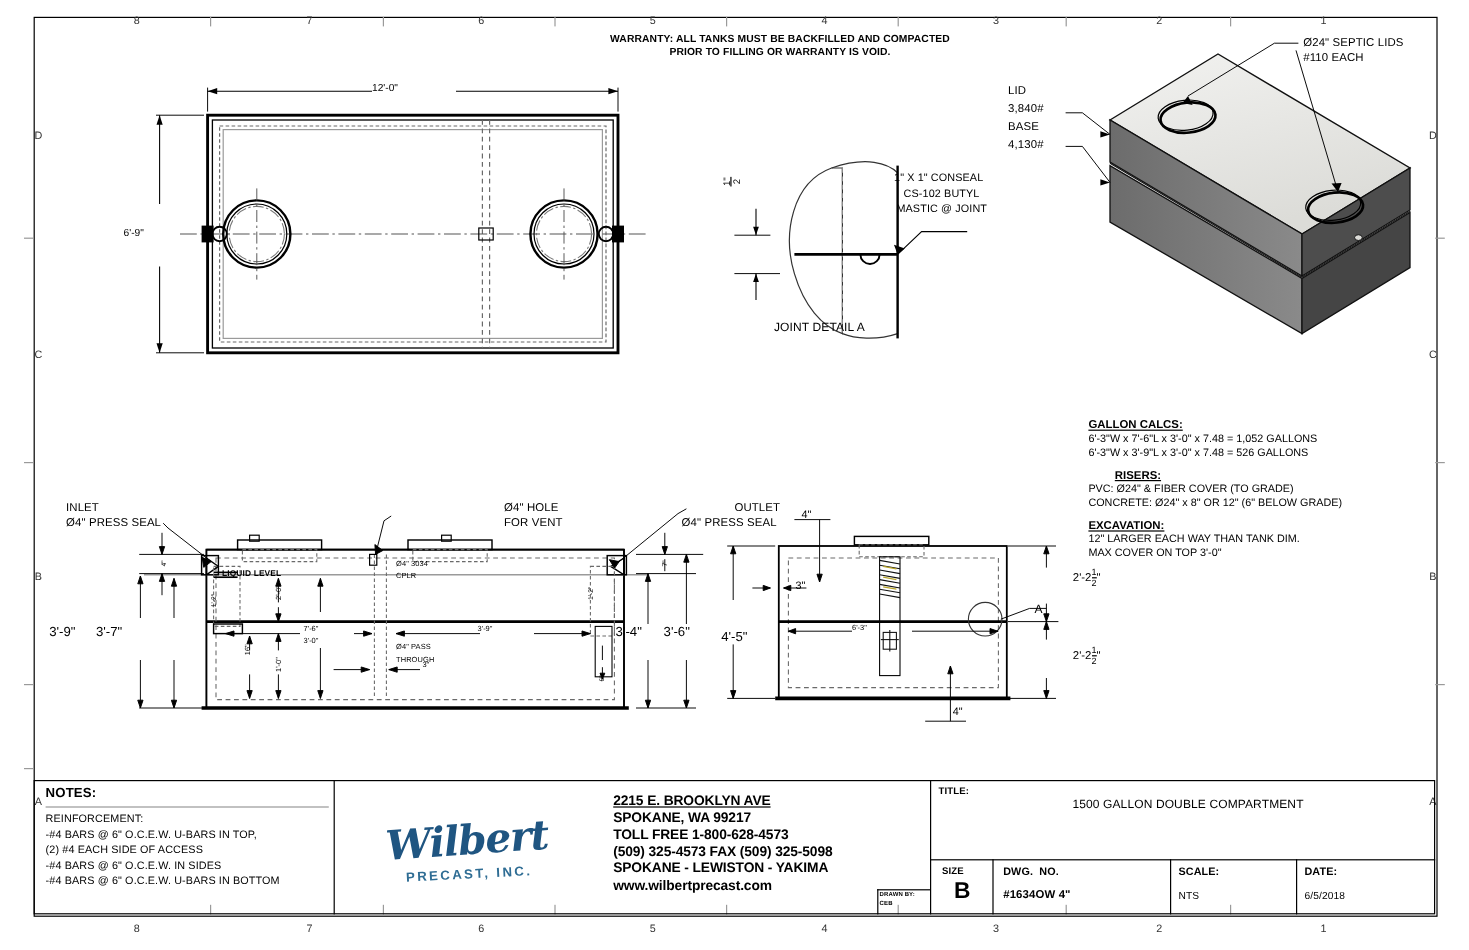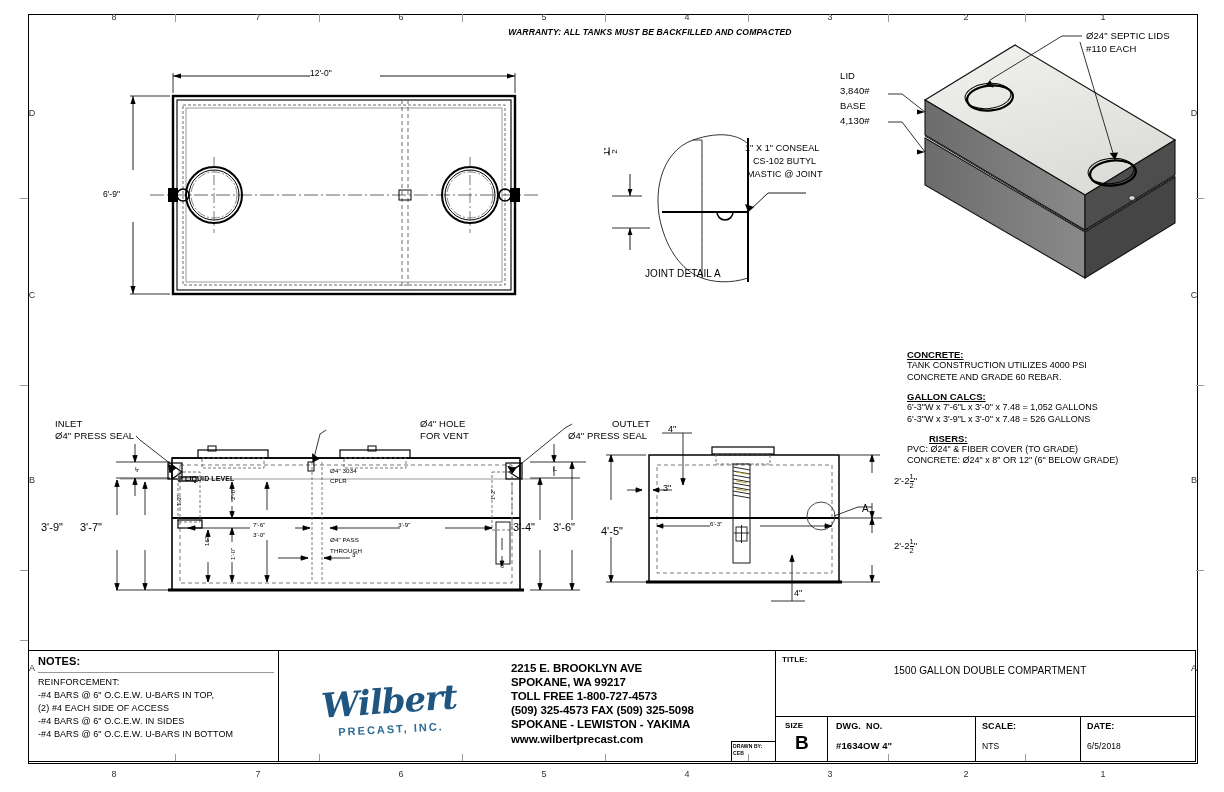--- a/index.html
+++ b/index.html
@@ -16,21 +16,21 @@
 
   
   .t{position:absolute;white-space:pre;font-size:9px;line-height:1.22;
      letter-spacing:.1px;}
   .t.c{text-align:center;}
   .dim{position:absolute;white-space:pre;font-size:8.5px;}
   .tiny{font-size:6.2px;}
   .vsm{font-size:5.6px;}
   .bold{font-weight:bold;}
   .ul{text-decoration:underline;}
-  .ital{font-style:italic;font-weight:bold;}
+  .ital{font-weight:bold;}
 
   
   .ln{position:absolute;background:#000;}
   .hl{height:1px;}
   .vl{width:1px;}
 
   svg{position:absolute;overflow:visible;}
 
   
   .tb{position:absolute;border:1px solid #000;box-sizing:border-box;}
@@ -104,20 +104,21 @@
   <div class="tick" style="left:1025px;top:754px;width:1px;height:8px;"></div>
   <div class="tick" style="left:20px;top:198px;width:8px;height:1px;"></div>
   <div class="tick" style="left:20px;top:385px;width:8px;height:1px;"></div>
   <div class="tick" style="left:20px;top:570px;width:8px;height:1px;"></div>
   <div class="tick" style="left:20px;top:640px;width:8px;height:1px;"></div>
   <div class="tick" style="left:1196px;top:198px;width:8px;height:1px;"></div>
   <div class="tick" style="left:1196px;top:385px;width:8px;height:1px;"></div>
   <div class="tick" style="left:1196px;top:570px;width:8px;height:1px;"></div>
 
   <div class="t c ital" style="left:450px;top:27px;width:400px;font-size:8.6px;">WARRANTY: ALL TANKS MUST BE BACKFILLED AND COMPACTED</div>
+  <div class="t c ital" style="left:450px;top:38px;width:400px;font-size:8.6px;">PRIOR TO FILLING OR WARRANTY IS VOID.</div>
 
   <svg style="left:0;top:0;width:600px;height:330px;" viewBox="0 0 600 330">
     <g>
 
       <rect x="173" y="96" width="342" height="198" fill="none" stroke="#000" stroke-width="2.4"></rect>
       <rect x="177" y="100" width="334" height="190" fill="none" stroke="#000" stroke-width="1.1"></rect>
 
       <rect x="183" y="105" width="322" height="180" fill="none" stroke="#6a6a6a" stroke-width="1" stroke-dasharray="3,2"></rect>
       <rect x="186" y="108" width="316" height="174" fill="none" stroke="#9a9a9a" stroke-width="1"></rect>
 
@@ -245,33 +246,33 @@
   </svg>
   <div class="t" style="left:1086px;top:30px;font-size:9.5px;">Ø24" SEPTIC LIDS</div>
   <div class="t" style="left:1086px;top:43px;font-size:9.5px;text-align:right;">#110 EACH</div>
   <div class="t" style="left:840px;top:70px;font-size:9.5px;">LID</div>
   <div class="t" style="left:840px;top:85px;font-size:9.5px;">3,840#</div>
   <div class="t" style="left:840px;top:100px;font-size:9.5px;">BASE</div>
   <div class="t" style="left:840px;top:115px;font-size:9.5px;">4,130#</div>
 
   <div style="position:absolute;left:907px;top:349px;width:250px;">
     <div style="margin-bottom:7px;">
-      <div class="bold ul" style="font-size:9.5px;">CONCRETE:</div>
-      <div style="font-size:9px;line-height:1.32;">TANK CONSTRUCTION UTILIZES 4000 PSI</div>
-      <div style="font-size:9px;line-height:1.32;">CONCRETE AND GRADE 60 REBAR.</div>
-    </div>
-    <div style="margin-bottom:7px;">
       <div class="bold ul" style="font-size:9.5px;">GALLON CALCS:</div>
       <div style="font-size:9px;line-height:1.32;">6'-3"W x 7'-6"L x 3'-0" x 7.48 = 1,052 GALLONS</div>
       <div style="font-size:9px;line-height:1.32;">6'-3"W x 3'-9"L x 3'-0" x 7.48 = 526 GALLONS</div>
     </div>
     <div style="margin-bottom:7px;">
       <div class="bold ul" style="font-size:9.5px;padding-left:22px;">RISERS:</div>
       <div style="font-size:9px;line-height:1.32;">PVC: Ø24" &amp; FIBER COVER (TO GRADE)</div>
       <div style="font-size:9px;line-height:1.32;">CONCRETE: Ø24" x 8" OR 12" (6" BELOW GRADE)</div>
+    </div>
+    <div>
+      <div class="bold ul" style="font-size:9.5px;">EXCAVATION:</div>
+      <div style="font-size:9px;line-height:1.32;">12" LARGER EACH WAY THAN TANK DIM.</div>
+      <div style="font-size:9px;line-height:1.32;">MAX COVER ON TOP 3'-0"</div>
     </div>
   </div>
 
   <svg style="left:20px;top:410px;width:620px;height:200px;" viewBox="0 0 620 200">
     <g>
 
       <path d="M152,48 L152,108 L152,180 L500,180 L500,48 Z" fill="none" stroke="#000" stroke-width="1.6"></path>
       <line x1="148" y1="180" x2="504" y2="180" stroke="#000" stroke-width="3"></line>
 
       <line x1="152" y1="48" x2="500" y2="48" stroke="#000" stroke-width="1.6"></line>
@@ -539,23 +540,23 @@
   <div class="t" style="left:38px;top:703px;font-size:9px;">(2) #4 EACH SIDE OF ACCESS</div>
   <div class="t" style="left:38px;top:716px;font-size:9px;">-#4 BARS @ 6" O.C.E.W. IN SIDES</div>
   <div class="t" style="left:38px;top:729px;font-size:9px;">-#4 BARS @ 6" O.C.E.W. U-BARS IN BOTTOM</div>
 
   <div class="logo-wrap">
     <div class="logo-ring"></div>
     <div class="logo-word">Wilbert</div>
     <div class="logo-sub">PRECAST, INC.</div>
   </div>
 
-  <div class="addr" style="position:absolute;left:511px;top:661px;">2215 E. BROOKLYN AVE</div>
+  <div class="addr" style="position:absolute;left:511px;top:661px;text-decoration:underline;">2215 E. BROOKLYN AVE</div>
   <div class="addr" style="position:absolute;left:511px;top:675px;">SPOKANE, WA 99217</div>
-  <div class="addr" style="position:absolute;left:511px;top:689px;">TOLL FREE 1-800-727-4573</div>
+  <div class="addr" style="position:absolute;left:511px;top:689px;">TOLL FREE 1-800-628-4573</div>
   <div class="addr" style="position:absolute;left:511px;top:703px;">(509) 325-4573     FAX (509) 325-5098</div>
   <div class="addr" style="position:absolute;left:511px;top:717px;">SPOKANE - LEWISTON - YAKIMA</div>
   <div class="addr" style="position:absolute;left:511px;top:732px;">www.wilbertprecast.com</div>
 
   <div class="ln" style="left:731px;top:741px;width:44px;height:1px;background:#000;"></div>
   <div class="ln vl" style="left:731px;top:741px;height:21px;background:#000;"></div>
   <div class="t bold" style="left:733px;top:743px;font-size:5px;">DRAWN BY:</div>
   <div class="t bold" style="left:733px;top:750px;font-size:5px;">CEB</div>
 
   <div class="t bold" style="left:782px;top:655px;font-size:8px;">TITLE:</div>

